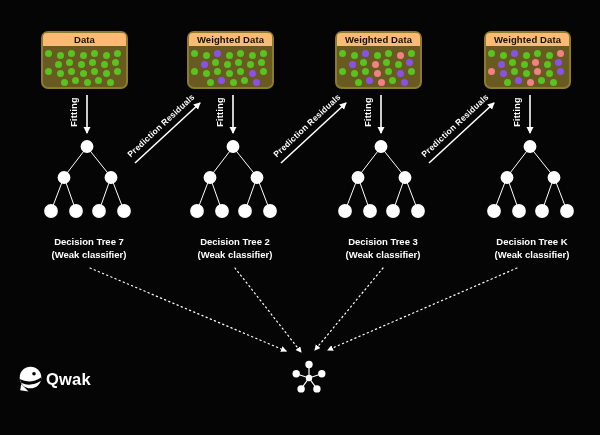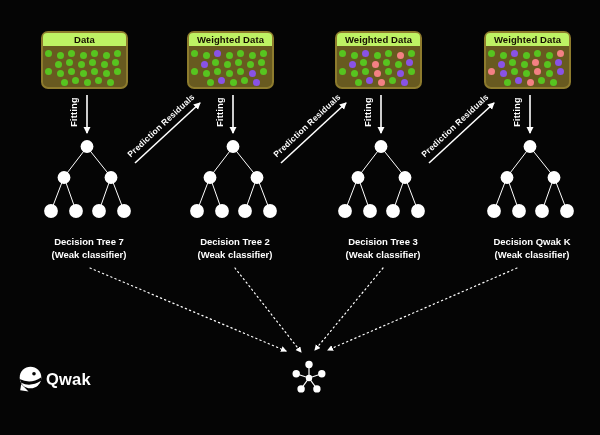--- a/index.html
+++ b/index.html
@@ -1,21 +1,21 @@
 <!DOCTYPE html>
 <html><head>
 <meta charset="utf-8">
 <style>
   html,body{margin:0;padding:0;background:#050505;}
   .stage{position:relative;width:600px;height:435px;background:#050505;overflow:hidden;
          font-family:"Liberation Sans",sans-serif;color:#fff;}
   .lines-svg{position:absolute;left:0;top:0;width:600px;height:435px;}
   .databox{position:absolute;top:31px;width:87px;height:58px;box-sizing:border-box;
            background:#685a20;border:2px solid #8d7b2d;border-radius:7px;}
-  .databox .hd{height:13px;background:#bef264;border-radius:4px 4px 0 0;color:#161000;
+  .databox .hd{height:13px;background:#fdba74;border-radius:4px 4px 0 0;color:#161000;
                font-size:9.5px;font-weight:bold;text-align:center;line-height:13.5px;letter-spacing:.1px;}
   .dots{position:absolute;left:0;top:13px;right:0;bottom:0;}
   .dot{position:absolute;width:7px;height:7px;border-radius:50%;}
   .vlabel{position:absolute;width:60px;height:14px;text-align:center;font-size:9px;font-weight:bold;
           transform:rotate(-90deg);letter-spacing:.3px;}
   .dlabel{position:absolute;width:120px;height:13px;text-align:center;font-size:8.5px;font-weight:bold;
           transform:rotate(-43deg);white-space:nowrap;letter-spacing:.2px;}
   .treelabel{position:absolute;top:236px;width:120px;text-align:center;font-size:9.5px;
              font-weight:bold;line-height:12.5px;}
   .enslabel{position:absolute;left:219px;top:394px;width:180px;text-align:center;font-size:10px;
@@ -284,21 +284,21 @@
   </div>
   <div class="treelabel" style="left:175px">
     <div>Decision Tree 2</div>
     <div>(Weak classifier)</div>
   </div>
   <div class="treelabel" style="left:323px">
     <div>Decision Tree 3</div>
     <div>(Weak classifier)</div>
   </div>
   <div class="treelabel" style="left:472px">
-    <div>Decision Qwak K</div>
+    <div>Decision Tree K</div>
     <div>(Weak classifier)</div>
   </div>
 
 
   <div class="logo">
     <svg width="26" height="28" viewBox="0 0 26 28">
       <circle cx="12.5" cy="12.5" r="10.8" fill="#fff"></circle>
       <circle cx="16" cy="8.7" r="1.8" fill="#050505"></circle>
       <path d="M1.5,14 Q12.5,19.5 23,12.5 L23,15.8 Q12.5,22.3 3.2,17.8 Z" fill="#050505"></path>
       <path d="M3.2,19 L10.5,26.5 L2.2,25.2 Z" fill="#fff"></path>

